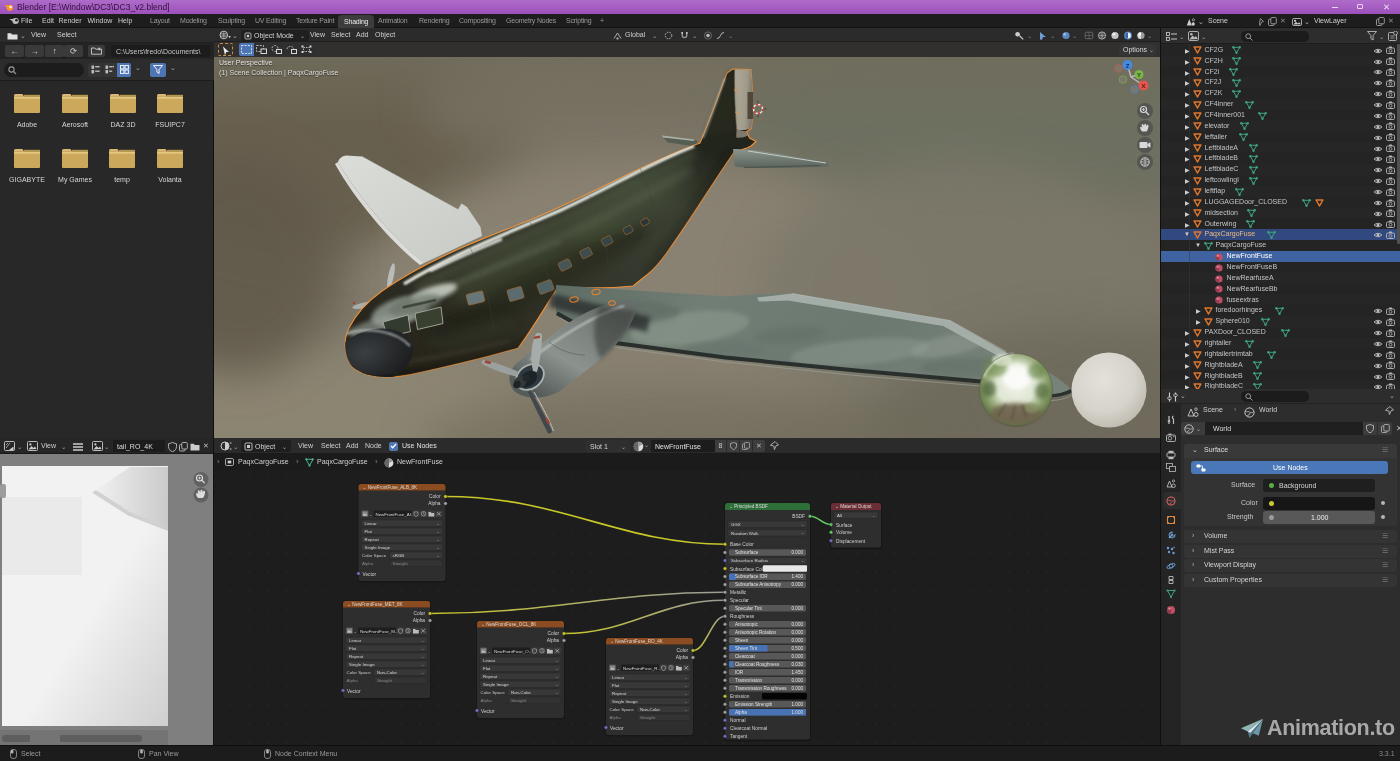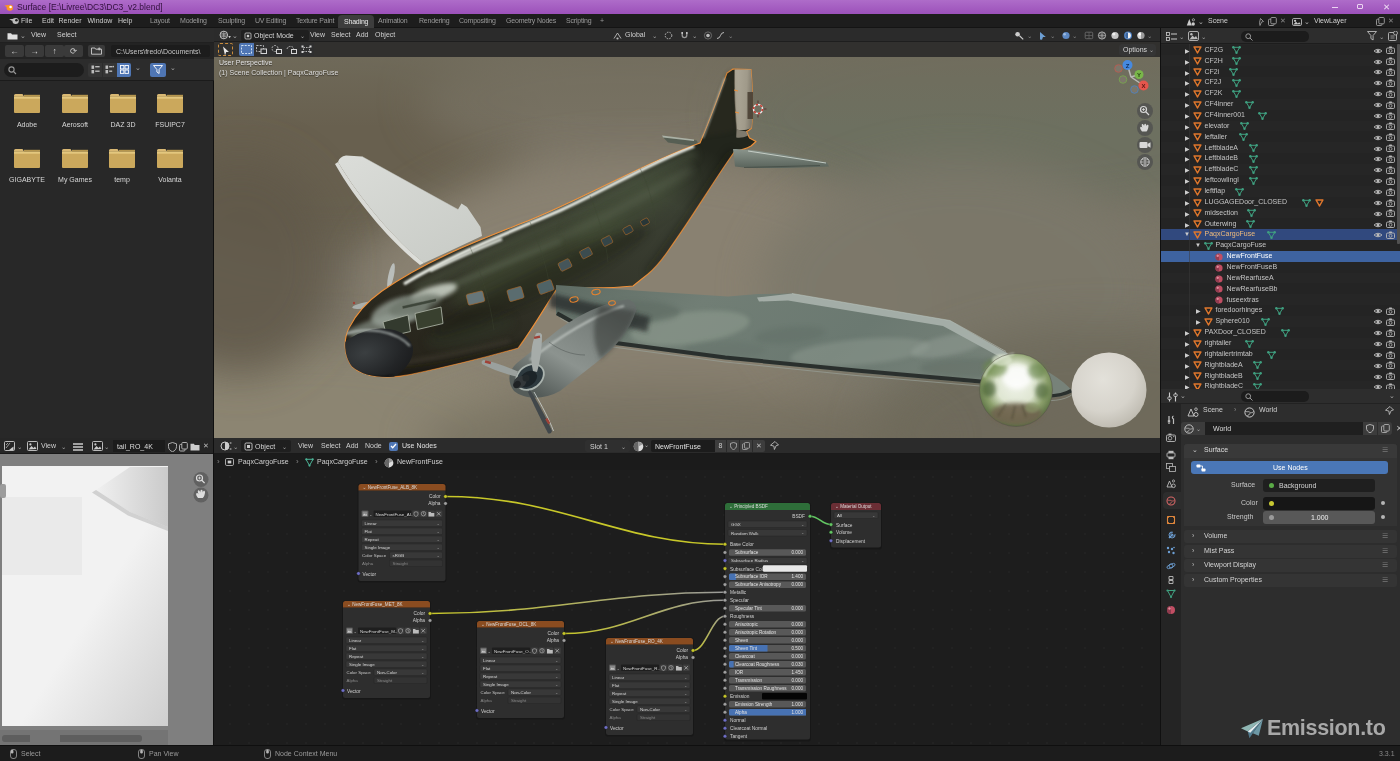--- a/index.html
+++ b/index.html
@@ -7,21 +7,21 @@
 .txt{white-space:nowrap;}
 </style></head>
 <body>
 
 <div class="abs" style="left:0;top:0;width:1400px;height:14px;background:linear-gradient(#ae6cc9,#9c51ba);">
  <svg class="abs" style="left:4px;top:2.5px" width="10" height="9" viewBox="0 0 10 9">
    <ellipse cx="5.8" cy="4.8" rx="3.2" ry="3" fill="#ff9722"></ellipse>
       <path d="M0.3 2.6 L5.2 2.1 L3 4.2 Z" fill="#ff9722"></path>
       <circle cx="6.6" cy="4" r="1.3" fill="#fff"></circle>
  </svg>
- <span class="abs txt" style="left:17px;top:2px;font-size:8.5px;color:#31103c;">Surface [E:\Livree\DC3\DC3_v2.blend]</span>
+ <span class="abs txt" style="left:17px;top:2px;font-size:8.5px;color:#31103c;">Blender [E:\Window\DC3\DC3_v2.blend]</span>
  <div class="abs" style="left:1332px;top:6.5px;width:6px;height:1.6px;background:#ecd4f2;"></div>
  <div class="abs" style="left:1357px;top:3.5px;width:5.5px;height:5.5px;border:1.4px solid #ecd4f2;border-radius:1px;"></div>
  <span class="abs txt" style="left:1383px;top:1.5px;font-size:8.5px;color:#f0def5;">✕</span>
 </div>
 <div class="abs" style="left:0;top:14px;width:1400px;height:14px;background:#1d1d1d;border-bottom:1px solid #141414;">
 <svg class="abs" style="left:9px;top:3px" width="11" height="8" viewBox="0 0 11 8">
       <ellipse cx="6.6" cy="4" rx="3.2" ry="3" fill="#bdbdbd"></ellipse>
       <path d="M0.2 2.3 L5.5 1.8 L3.3 4 Z" fill="#bdbdbd"></path>
       <circle cx="7.4" cy="3.2" r="1.3" fill="#1d1d1d"></circle>
     </svg>
@@ -1799,21 +1799,21 @@
 <span class="abs txt" style="left:8px;top:2px;font-size:7px;color:#bbb;">›</span>
 <span class="abs txt" style="left:20px;top:1.5px;font-size:7px;color:#d5d5d5;">Custom Properties</span>
 <span class="abs txt" style="left:198px;top:1.5px;font-size:7px;color:#777;">☰</span>
 </div>
 <svg class="abs" style="left:78px;top:329px" width="26" height="22" viewBox="0 0 28 26">
 <path d="M27 1 L1 12 L9 16 Z" fill="#8fb6b3"></path>
 <path d="M27 1 L9 16 L11 24 L15 18 Z" fill="#50798c"></path>
 <path d="M27 1 L15 18 L22 21 Z" fill="#6d98a5"></path>
 <path d="M27 1 L9 16 L12 17.5 Z" fill="#e8eef0"></path>
 </svg>
-<span class="abs txt" style="left:106px;top:327px;font-size:21.5px;font-weight:bold;color:#a8a8a8;letter-spacing:-0.3px;">Emission.to</span>
+<span class="abs txt" style="left:106px;top:327px;font-size:21.5px;font-weight:bold;color:#a8a8a8;letter-spacing:-0.3px;">Animation.to</span>
 </div>
 <div class="abs" style="left:0;top:745px;width:1400px;height:16px;background:#1c1c1c;border-top:1px solid #0f0f0f;">
 <svg class="abs" style="left:10px;top:3px" width="7" height="10" viewBox="0 0 7 10">
       <rect x="0.5" y="0.5" width="6" height="9" rx="2.5" fill="none" stroke="#909090" stroke-width="0.9"></rect>
       <rect x="0.8" y="0.8" width="2.6" height="3.6" rx="1.2" fill="#b5b5b5"></rect>
     </svg>
 <span class="abs txt" style="left:21px;top:3.5px;font-size:7px;color:#9a9a9a;">Select</span>
 <svg class="abs" style="left:138px;top:3px" width="7" height="10" viewBox="0 0 7 10">
       <rect x="0.5" y="0.5" width="6" height="9" rx="2.5" fill="none" stroke="#909090" stroke-width="0.9"></rect>
       <rect x="2.2" y="0.8" width="2.6" height="3.6" rx="1.2" fill="#b5b5b5"></rect>

